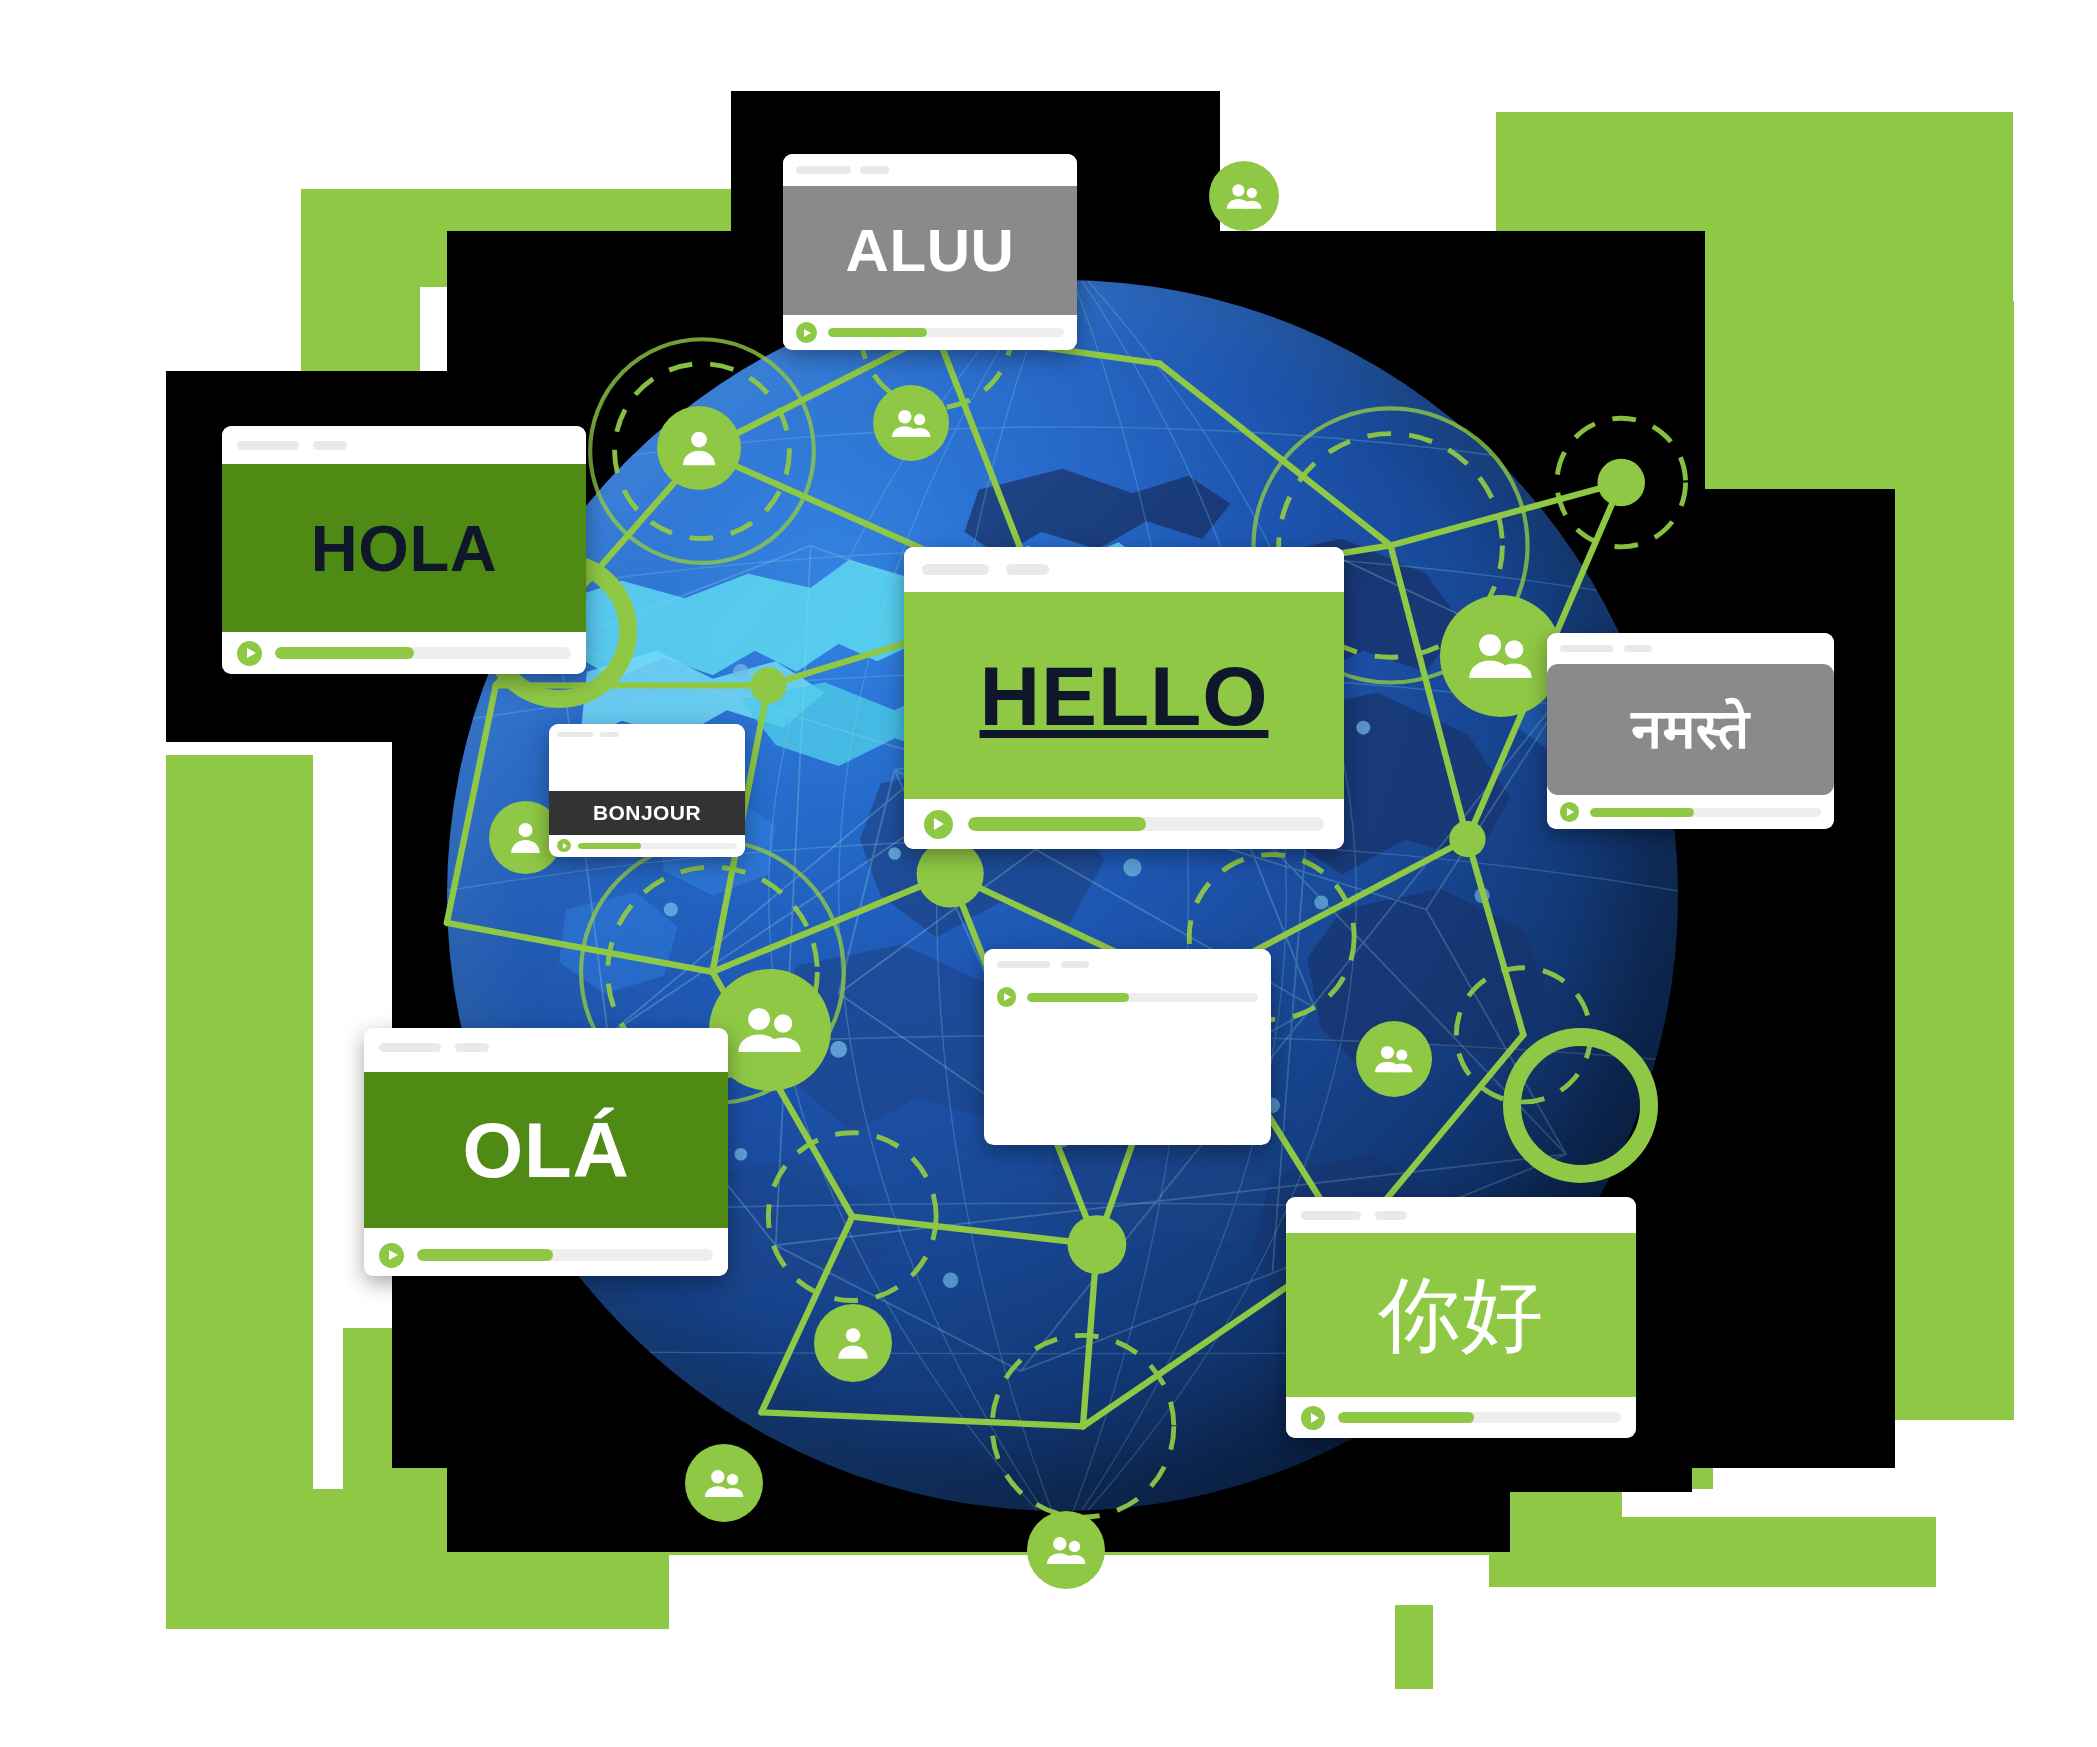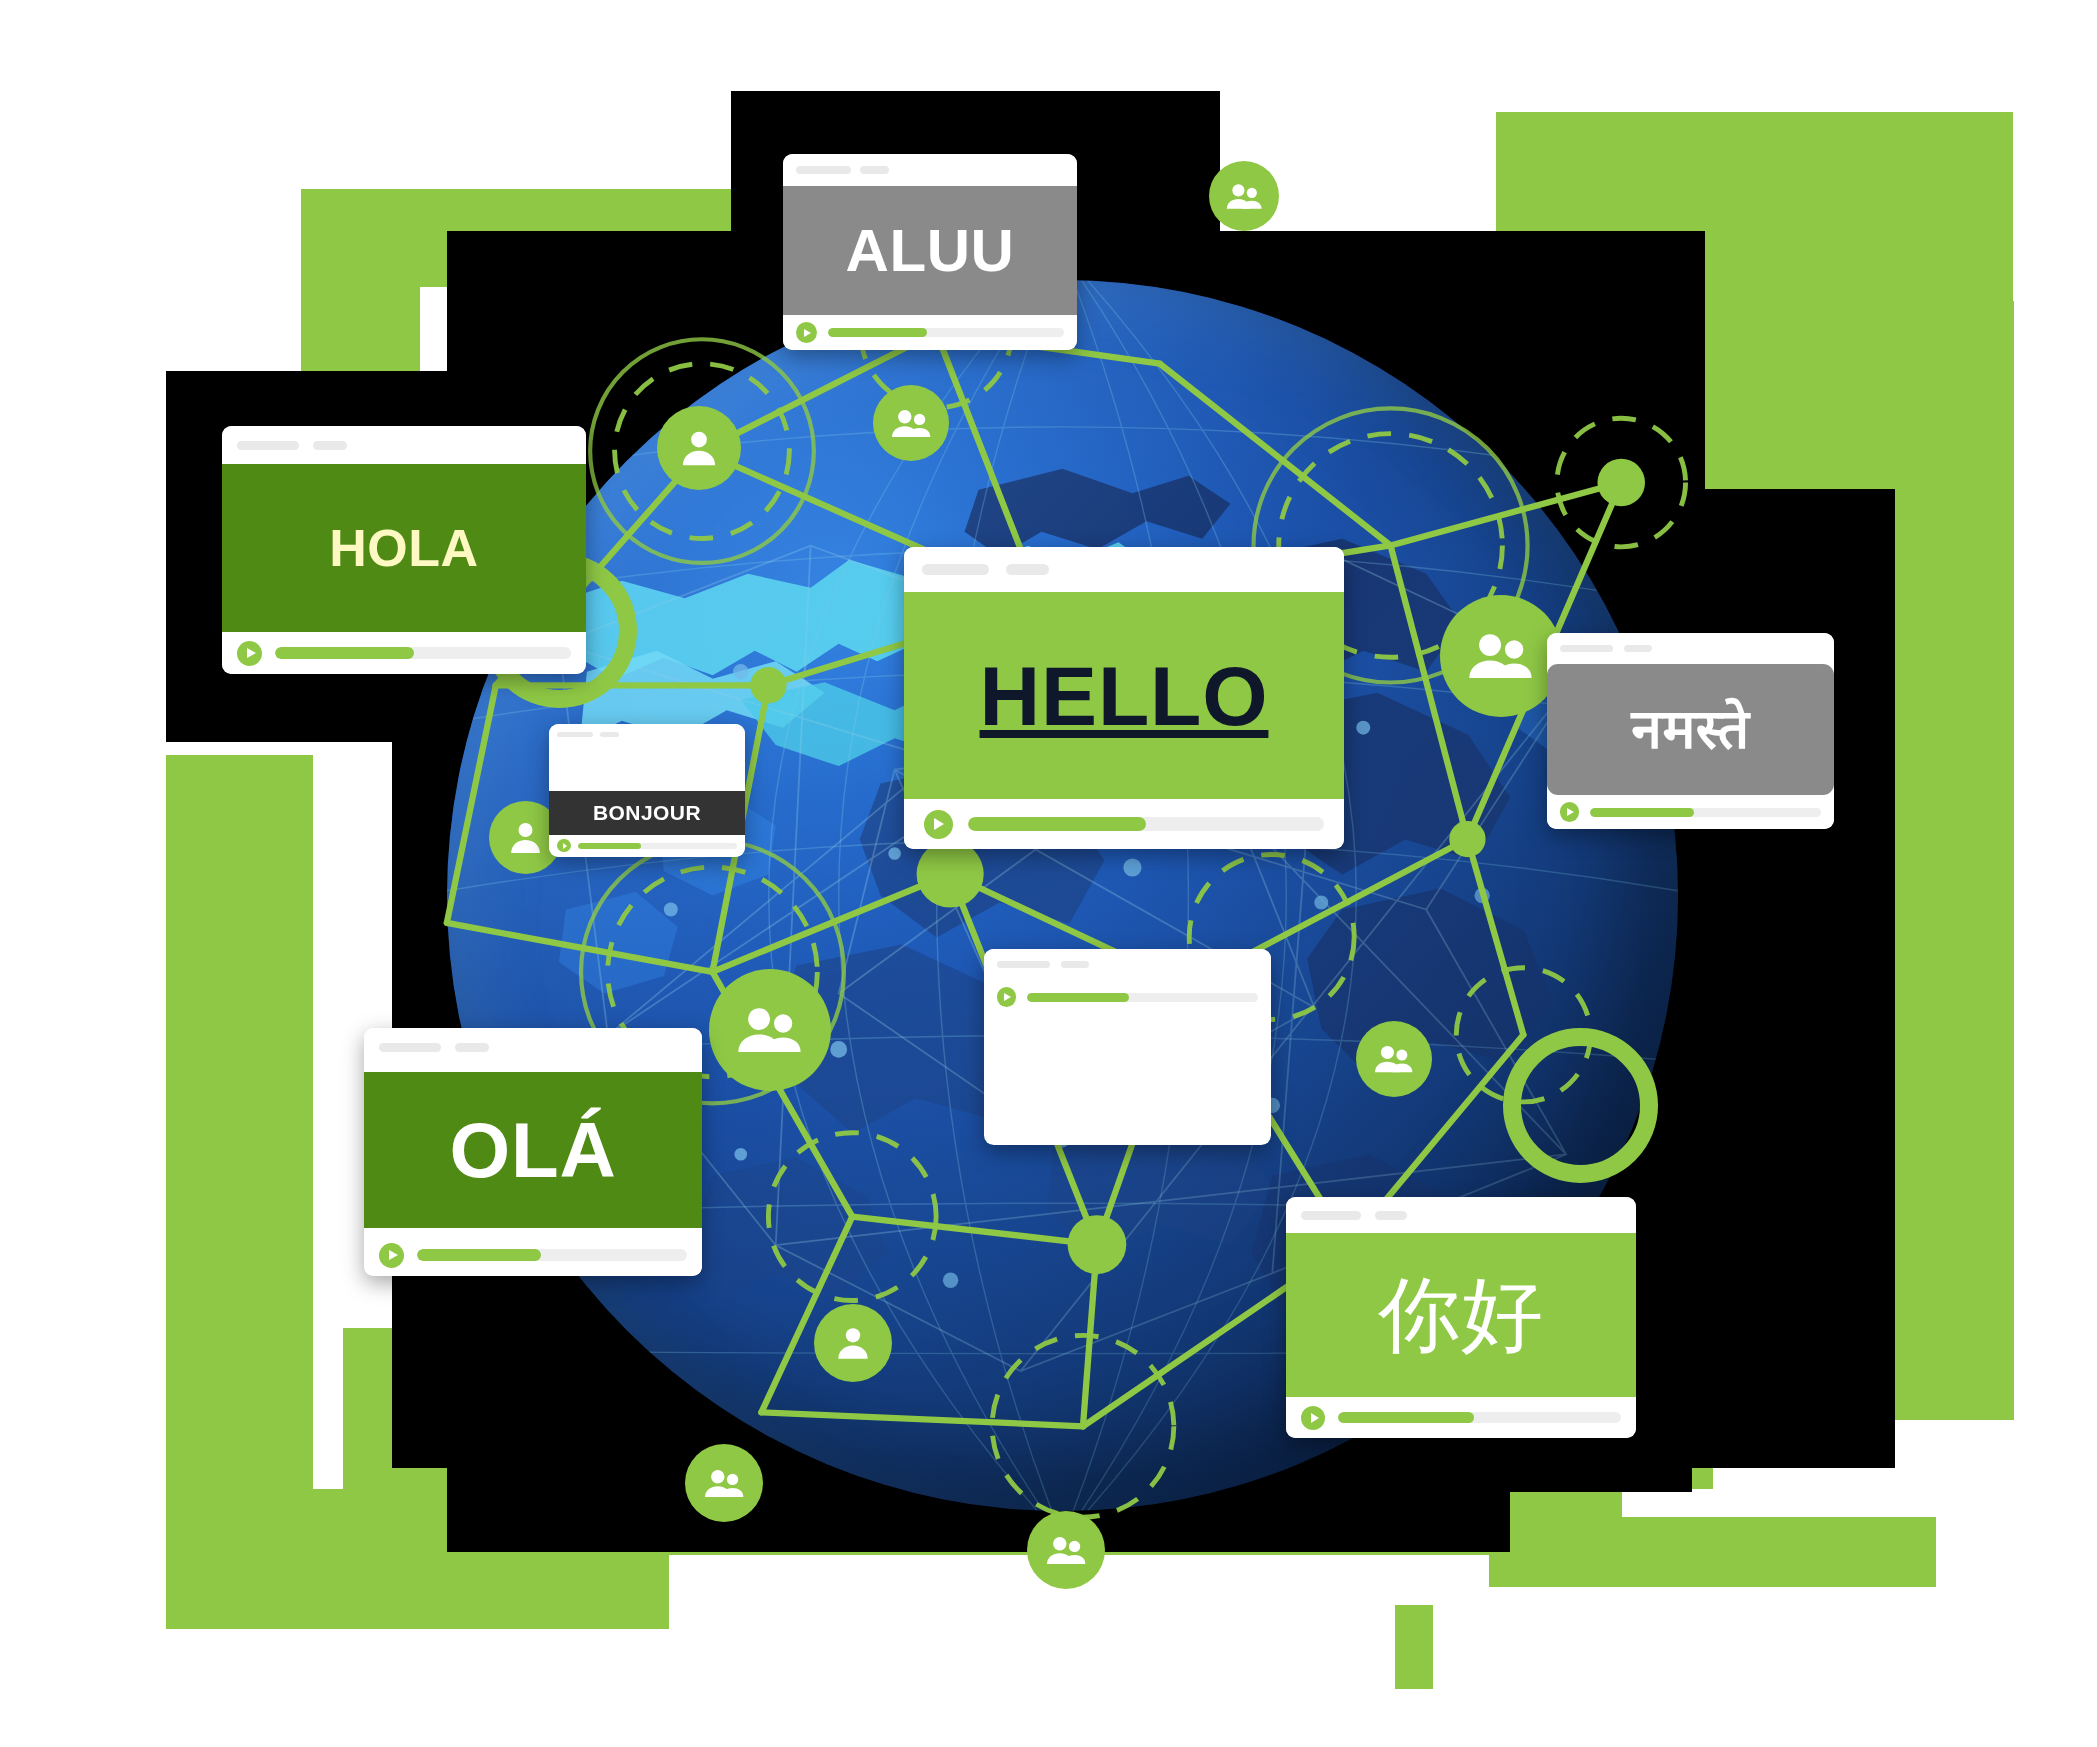--- a/index.html
+++ b/index.html
@@ -317,21 +317,21 @@
     </div>
   </div>
 
 
   <div class="card" style="left:222px;top:426px;width:364px;height:248px;">
     <div class="tbar" style="height:38px;padding:0 15.4px;gap:14px;">
       <div class="pill" style="width:62px;height:9px;"></div>
       <div class="pill" style="width:34px;height:9px;"></div>
     </div>
     <div class="body" style="background:#4E8A14;">
-      <span class="word" style="font-size: 52px; color: #fef9c3;">HOLA</span>
+      <span class="word" style="font-size: 65px; color: #0f172a;">HOLA</span>
     </div>
     <div class="foot" style="height:42px;padding:0 15.4px;gap:12.6px;">
       <div class="play" style="width: 25px; height: 25px; background: rgb(143, 200, 69);">
         <div class="tri" style="border-width:5.6px 0 5.6px 9px;margin-left:2.8px;"></div>
       </div>
       <div class="track" style="height:11.2px;">
         <div class="fill" style="width:47%;"></div>
       </div>
     </div>
   </div>
@@ -383,21 +383,21 @@
     <div class="foot" style="height:34px;padding:0 12.6px;gap:11.2px;">
       <div class="play" style="width: 19.6px; height: 19.6px; background: rgb(143, 200, 69);">
         <div class="tri" style="border-width:4.5px 0 4.5px 7px;margin-left:2.1px;"></div>
       </div>
       <div class="track" style="height:9px;">
         <div class="fill" style="width:45%;"></div>
       </div>
     </div>
   </div>
 
-  <div class="card" style="left:364px;top:1028px;width:338px;height:248px;gap:6px;">
+  <div class="card" style="left:364px;top:1028px;width:364px;height:248px;gap:6px;">
     <div class="tbar" style="height:38px;padding:0 15.4px;gap:14px;">
       <div class="pill" style="width:62px;height:9px;"></div>
       <div class="pill" style="width:34px;height:9px;"></div>
     </div>
     <div class="body" style="background:#4E8A14;">
       <span class="word" style="font-size: 78px; color: rgb(255, 255, 255);">OLÁ</span>
     </div>
     <div class="foot" style="height:42px;padding:0 15.4px;gap:12.6px;">
       <div class="play" style="width: 25px; height: 25px; background: rgb(143, 200, 69);">
         <div class="tri" style="border-width:5.6px 0 5.6px 9px;margin-left:2.8px;"></div>

